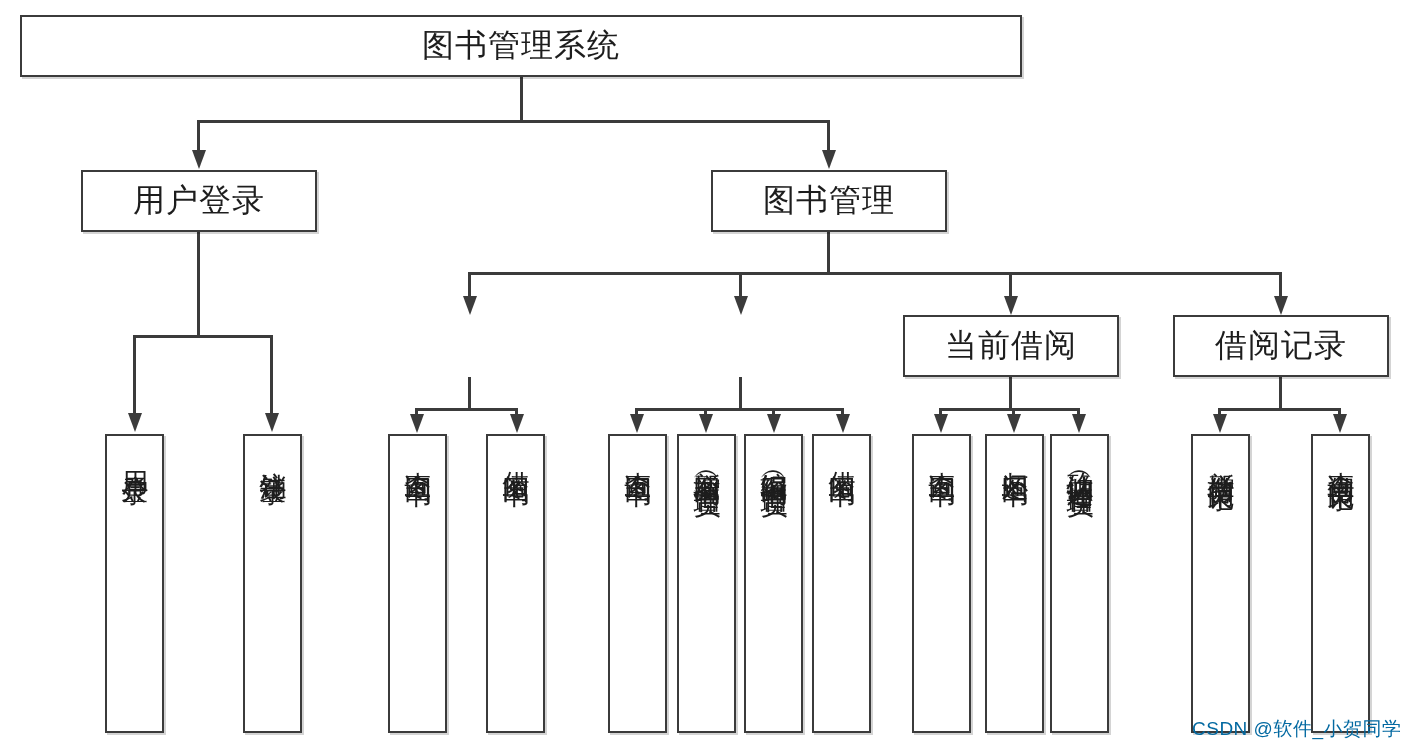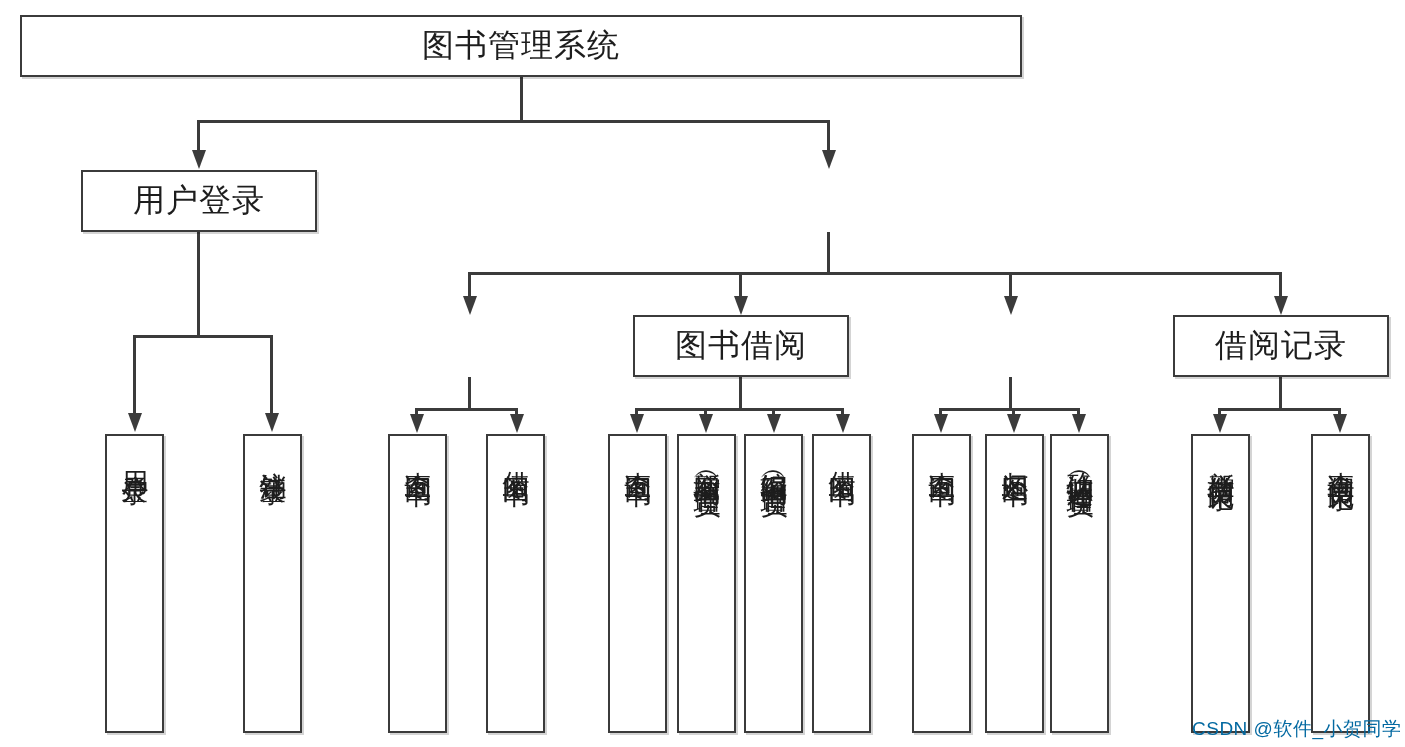--- a/index.html
+++ b/index.html
@@ -141,23 +141,26 @@
   <div class="conn v" style="left:1338px; top:408px; height:10px;"></div>
   <div class="arrow" style="left:1333px; top:414px;"></div>
 
   <div class="node horiz" style="left:20px; top:15px; width:1002px; height:62px;">
     <span class="lbl">图书管理系统</span>
   </div>
 
   <div class="node horiz" style="left:81px; top:170px; width:236px; height:62px;">
     <span class="lbl">用户登录</span>
   </div>
-
-  <div class="node horiz" style="left:633px; top:315px; width:216px; height:62px;">
-    <span class="lbl">图书借阅</span>
+  <div class="node horiz" style="left:711px; top:170px; width:236px; height:62px;">
+    <span class="lbl">图书管理</span>
+  </div>
+
+  <div class="node horiz" style="left:903px; top:315px; width:216px; height:62px;">
+    <span class="lbl">当前借阅</span>
   </div>
   <div class="node horiz" style="left:1173px; top:315px; width:216px; height:62px;">
     <span class="lbl">借阅记录</span>
   </div>
 
   <div class="node vert" style="left:105px; top:434px; width:59px; height:299px;">
     <span class="lbl">用户登录</span>
   </div>
   <div class="node vert" style="left:243px; top:434px; width:59px; height:299px;">
     <span class="lbl">注销登录</span>

